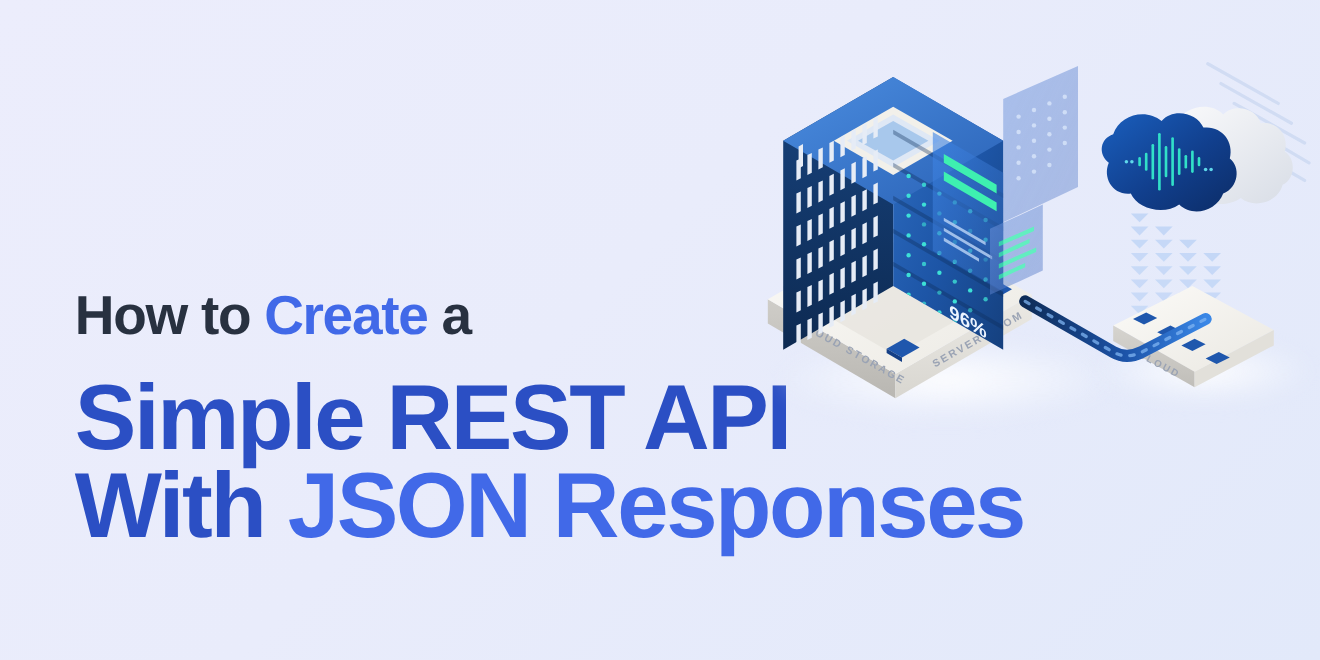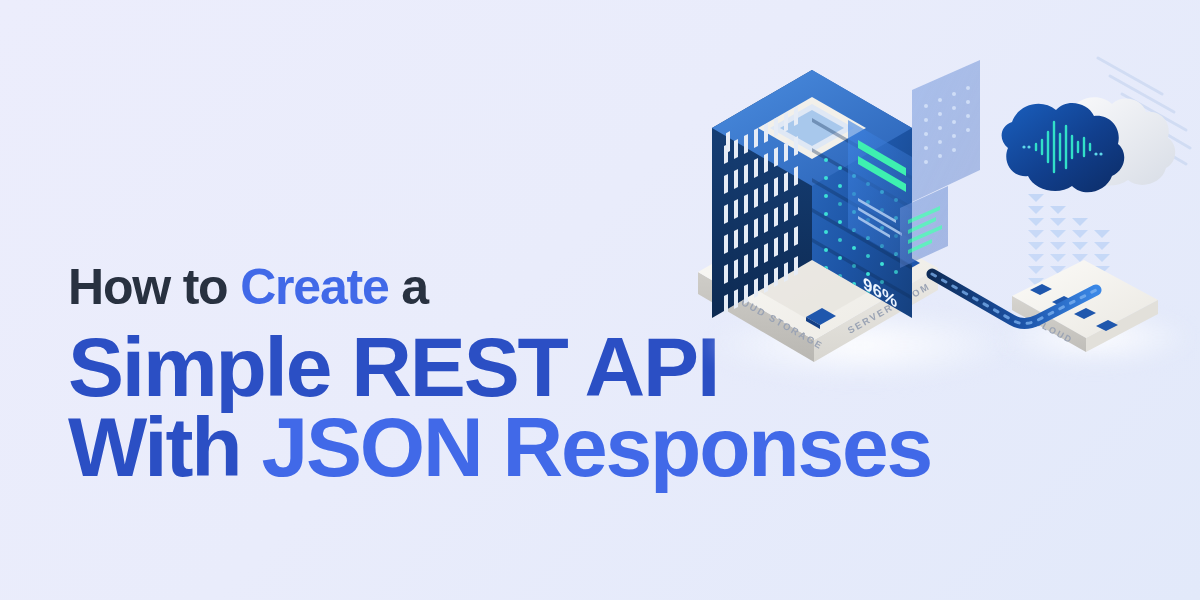--- a/index.html
+++ b/index.html
@@ -29,21 +29,21 @@
     top: 262px;
     width: 1010px;
   }
   .kicker {
     font-size: 50px;
     font-weight: bold;
     line-height: 1.0;
     letter-spacing: -1.2px;
     color: #283140;
     white-space: nowrap;
-    margin-bottom: 16px;
+    margin-bottom: 28px;
   }
   .kicker .accent { color: #4169e8; }
 
   .big-line {
     font-size: 84px;
     font-weight: bold;
     line-height: 0.93;
     letter-spacing: -2.2px;
     white-space: nowrap;
   }

